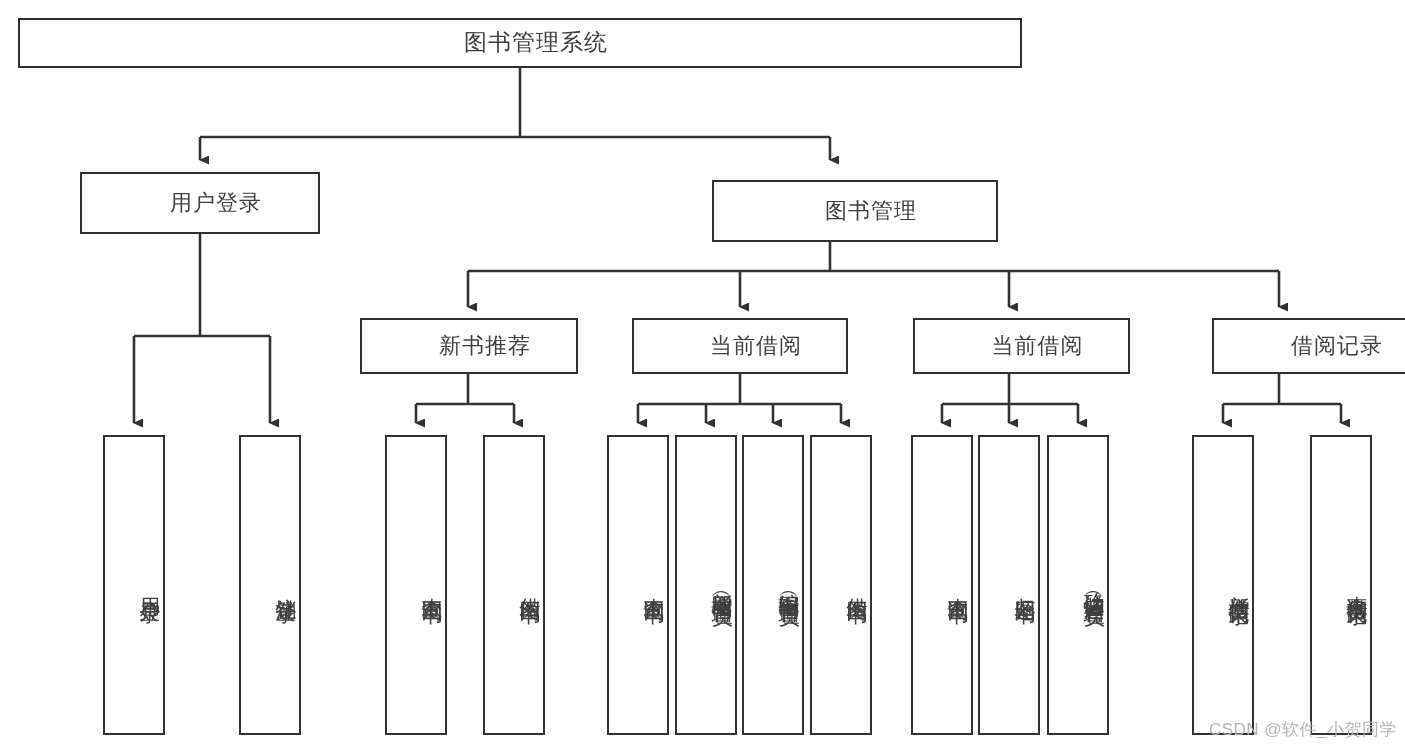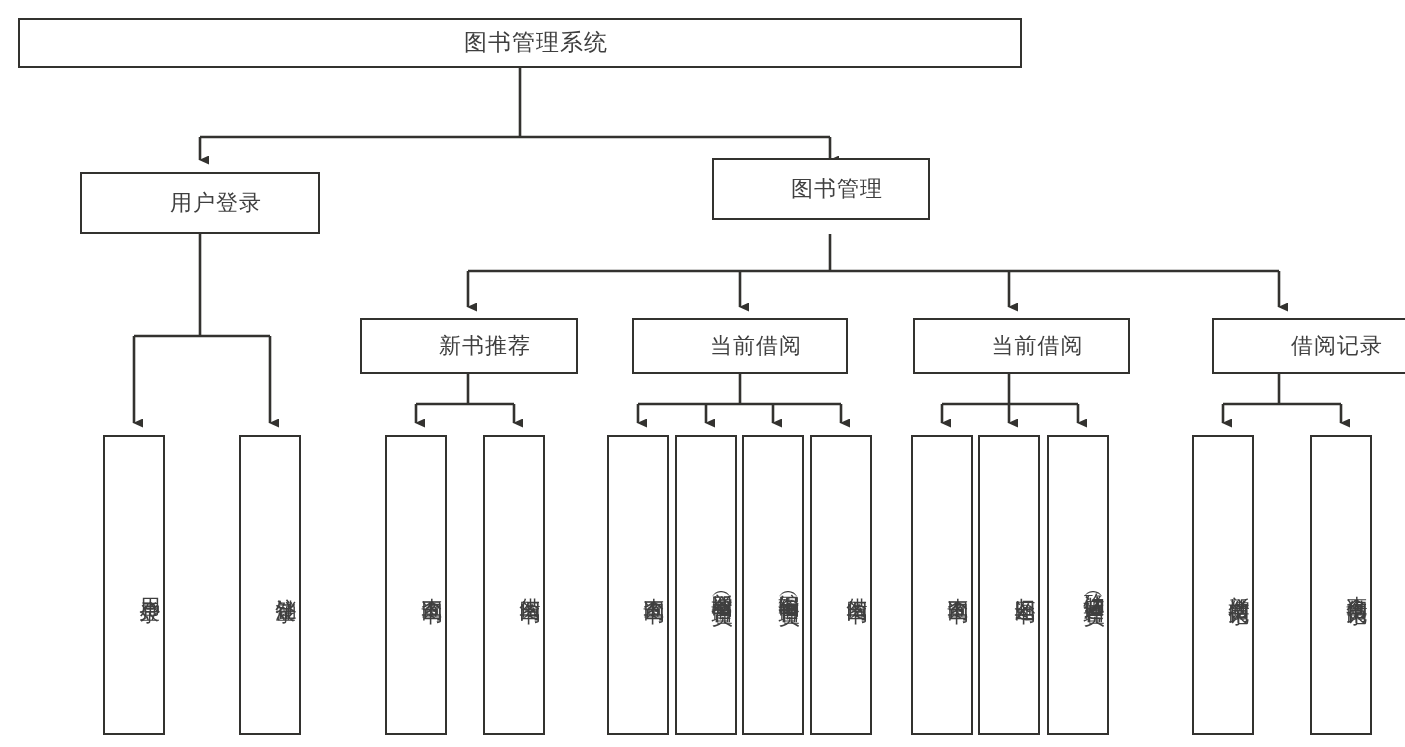--- a/index.html
+++ b/index.html
@@ -117,21 +117,21 @@
       <path d="M1279,374 L1279,404"></path>
       <path d="M1223,404 L1341,404"></path>
       <path d="M1223,404 L1223,423" marker-end="url(#arrow)"></path>
       <path d="M1341,404 L1341,423" marker-end="url(#arrow)"></path>
     </g>
   </svg>
 
   <div class="node horiz root" style="left:18px; top:18px; width:1004px; height:50px;">图书管理系统</div>
 
   <div class="node horiz" style="left:80px; top:172px; width:240px; height:62px;">用户登录</div>
-  <div class="node horiz" style="left:712px; top:158px; width:218px; height:62px;">图书管理</div>
+  <div class="node horiz" style="left:712px; top:180px; width:286px; height:62px;">图书管理</div>
 
   <div class="node horiz" style="left:360px; top:318px; width:218px; height:56px;">新书推荐</div>
   <div class="node horiz" style="left:632px; top:318px; width:216px; height:56px;">当前借阅</div>
   <div class="node horiz" style="left:901px; top:318px; width:217px; height:56px;margin-left:12px;">当前借阅</div>
   <div class="node horiz" style="left:1170px; top:318px; width:218px; height:56px;margin-left:42px;">借阅记录</div>
 
   <div class="node vert" style="left:103px; top:435px; width:62px; height:300px;">用户登录</div>
   <div class="node vert" style="left:239px; top:435px; width:62px; height:300px;">注销登录</div>
 
   <div class="node vert" style="left:385px; top:435px; width:62px; height:300px;">查询图书</div>
@@ -142,14 +142,15 @@
   <div class="node vert" style="left:742px; top:435px; width:62px; height:300px;">编辑图书（管理员）</div>
   <div class="node vert" style="left:810px; top:435px; width:62px; height:300px;">借阅图书</div>
 
   <div class="node vert" style="left:911px; top:435px; width:62px; height:300px;">查询图书</div>
   <div class="node vert" style="left:978px; top:435px; width:62px; height:300px;">归还图书</div>
   <div class="node vert" style="left:1047px; top:435px; width:62px; height:300px;">确认归还（管理员）</div>
 
   <div class="node vert" style="left:1192px; top:435px; width:62px; height:300px;">新增借阅记录</div>
   <div class="node vert" style="left:1310px; top:435px; width:62px; height:300px;">查询借阅记录</div>
 
+  <div class="watermark">CSDN @软件_小贺同学</div>
 
 </div>
 
 </body></html>

